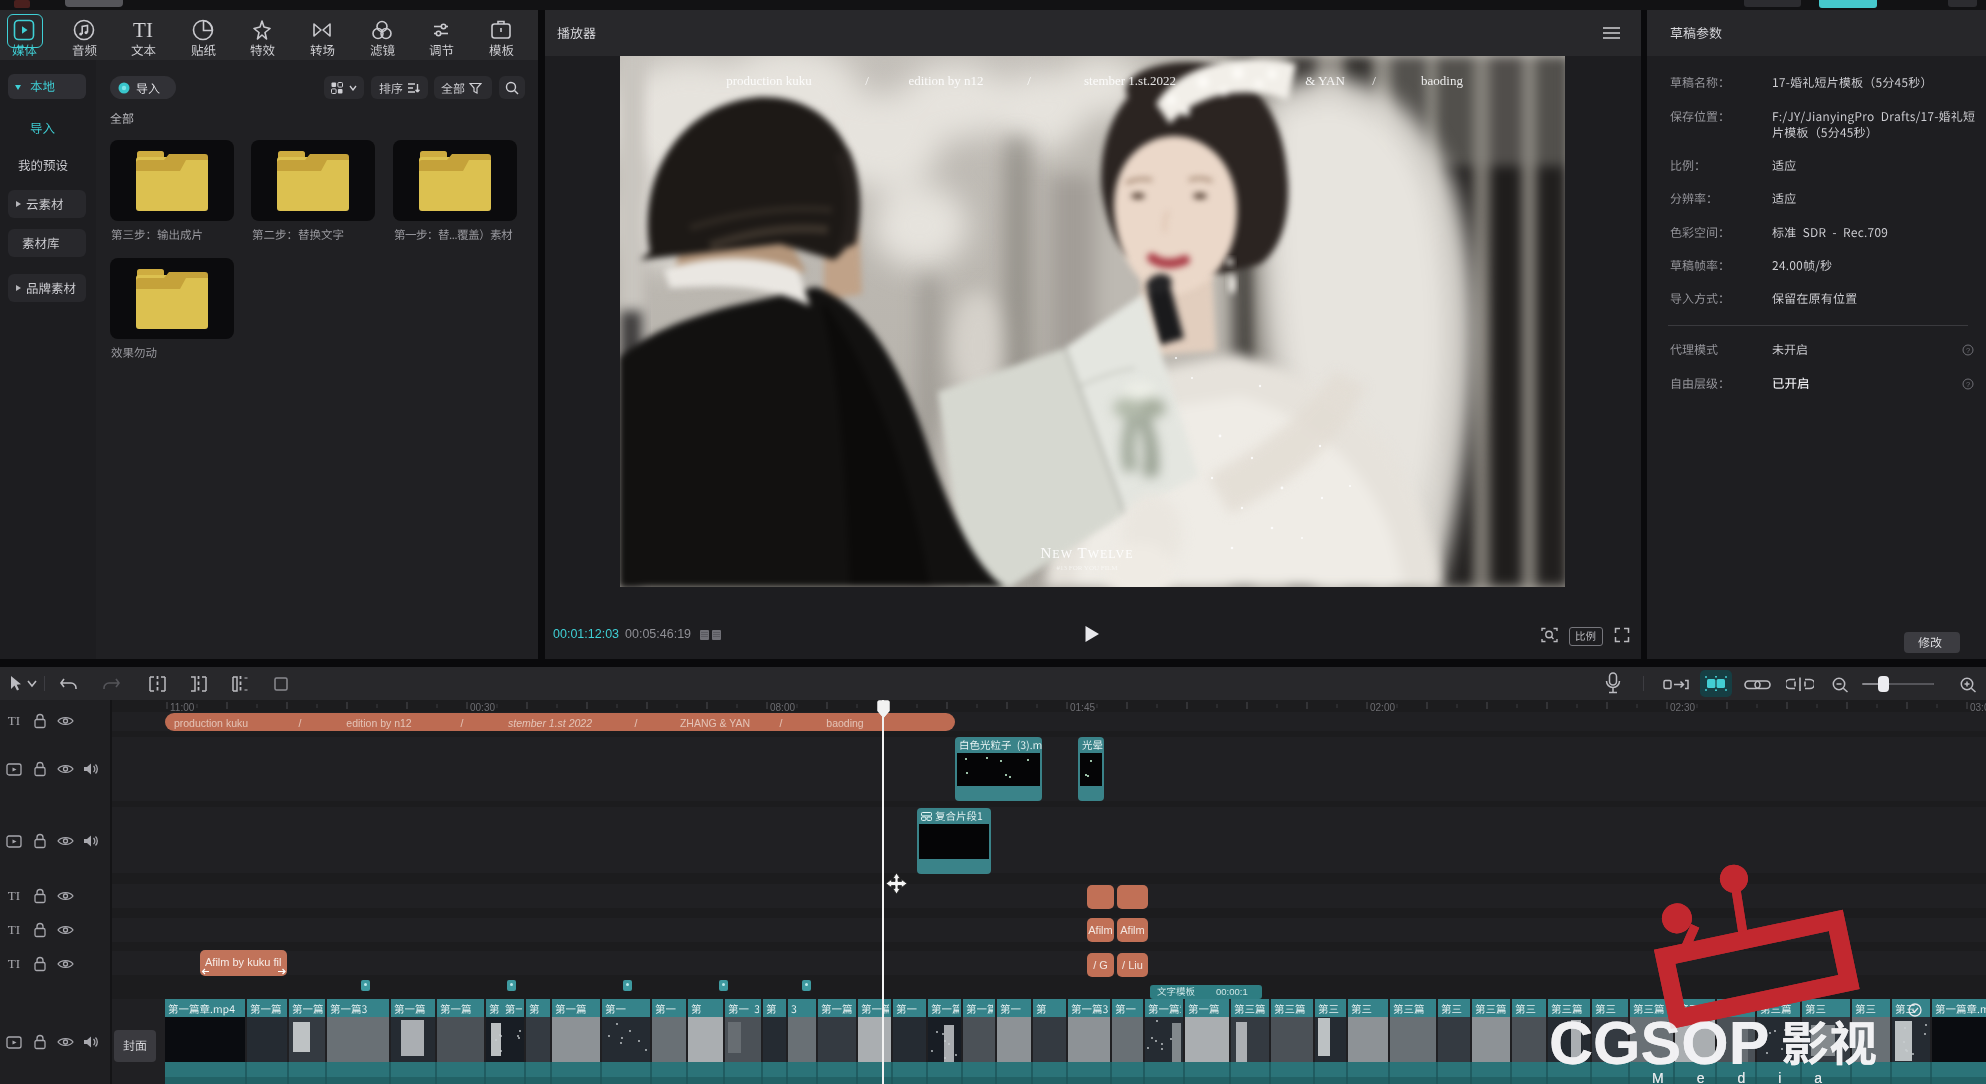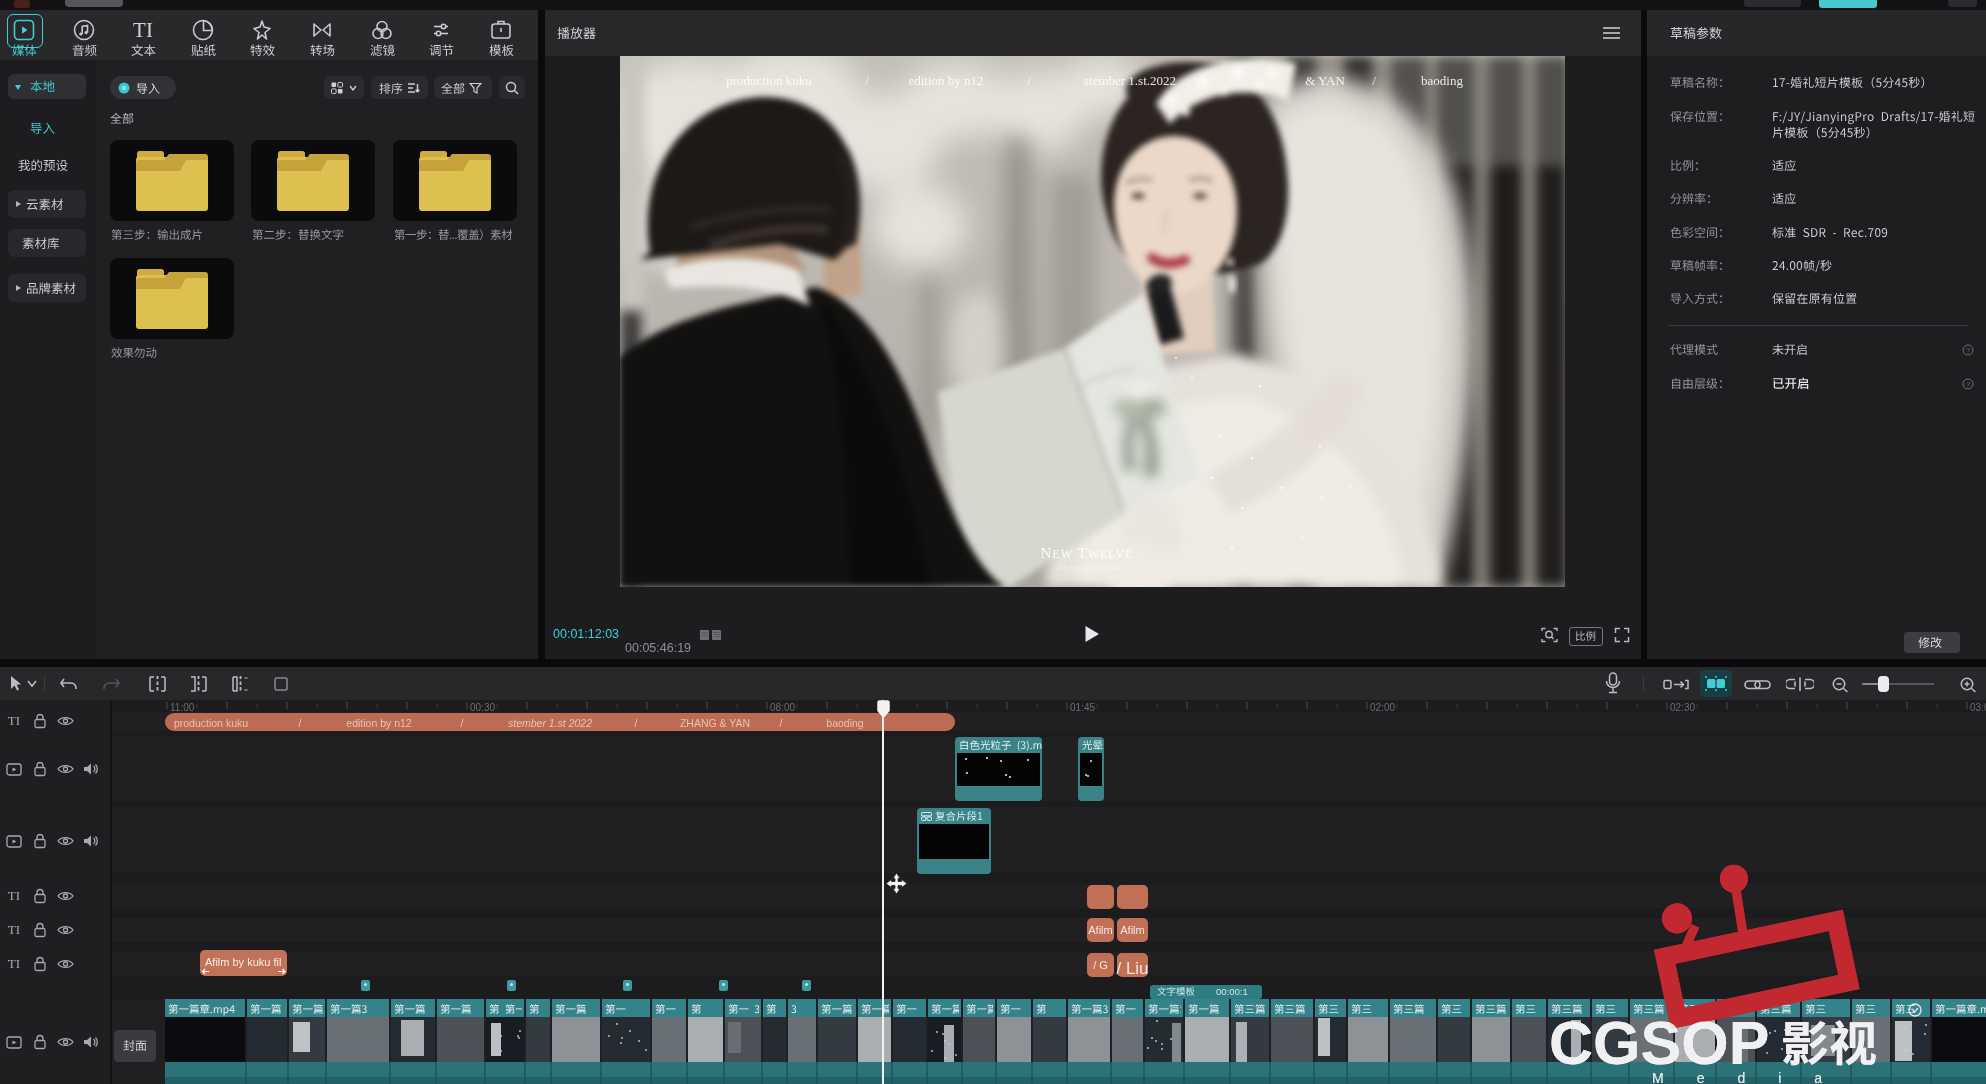--- a/index.html
+++ b/index.html
@@ -462,21 +462,21 @@
 <div style="position:absolute;left:867px;top:73px;transform:translateX(-50%);font-family:'Liberation Serif',serif;font-size:13px;color:rgba(255,255,255,0.88);white-space:nowrap;">/</div>
 <div style="position:absolute;left:946px;top:73px;transform:translateX(-50%);font-family:'Liberation Serif',serif;font-size:13px;color:rgba(255,255,255,0.88);white-space:nowrap;">edition by n12</div>
 <div style="position:absolute;left:1029px;top:73px;transform:translateX(-50%);font-family:'Liberation Serif',serif;font-size:13px;color:rgba(255,255,255,0.88);white-space:nowrap;">/</div>
 <div style="position:absolute;left:1130px;top:73px;transform:translateX(-50%);font-family:'Liberation Serif',serif;font-size:13px;color:rgba(255,255,255,0.88);white-space:nowrap;">stember 1.st.2022</div>
 <div style="position:absolute;left:1325px;top:73px;transform:translateX(-50%);font-family:'Liberation Serif',serif;font-size:13px;color:rgba(255,255,255,0.88);white-space:nowrap;">&amp; YAN</div>
 <div style="position:absolute;left:1374px;top:73px;transform:translateX(-50%);font-family:'Liberation Serif',serif;font-size:13px;color:rgba(255,255,255,0.88);white-space:nowrap;">/</div>
 <div style="position:absolute;left:1442px;top:73px;transform:translateX(-50%);font-family:'Liberation Serif',serif;font-size:13px;color:rgba(255,255,255,0.88);white-space:nowrap;">baoding</div>
 <div style="position:absolute;left:1087px;top:545px;transform:translateX(-50%);font-family:Liberation Serif, serif;font-size:15px;letter-spacing:1px;color:rgba(255,255,255,0.92);white-space:nowrap;">N<span style="font-size:12px">EW</span> T<span style="font-size:12px">WELVE</span></div>
 <div style="position:absolute;left:1087px;top:564px;transform:translateX(-50%);font-family:'Liberation Serif',serif;font-size:7px;color:rgba(255,255,255,0.55);white-space:nowrap;">#13 FOR YOU FILM</div>
 <div style="position:absolute;left:553px;top:627px;font-size:12.5px;color:#3fd0d6;">00:01:12:03</div>
-<div style="position:absolute;left:625px;top:641px;font-size:12.5px;color:#8f8f95;">00:05:46:19</div>
+<div style="position:absolute;left:625px;top:627px;font-size:12.5px;color:#8f8f95;">00:05:46:19</div>
 <svg style="position:absolute;left:700px;top:629px;" width="22" height="12" viewBox="0 0 22 12">
     <g fill="#6f6f75">
       <rect x="0" y="1" width="9" height="10" rx="1"></rect>
       <rect x="12" y="1" width="9" height="10" rx="1"></rect>
       <path d="M1 3.5 h7 M1 5.5 h7 M1 7.5 h7 M13 3.5 h7 M13 5.5 h7 M13 7.5 h7" stroke="#55555b" stroke-width="0.8"></path>
     </g>
   </svg>
 <svg style="position:absolute;left:1084px;top:625px;" width="16" height="18" viewBox="0 0 16 18">
     <path d="M1.5 1 L15 9 L1.5 17 Z" fill="#e8e8ec"></path>
   </svg>
@@ -1092,21 +1092,21 @@
   </svg>
 <div style="position:absolute;left:1087px;top:885px;width:27px;height:24px;background:#c17056;border-radius:5px;"></div>
 <div style="position:absolute;left:1117px;top:885px;width:31px;height:24px;background:#c17056;border-radius:5px;"></div>
 <div style="position:absolute;left:1087px;top:918px;width:27px;height:24px;background:#c17056;border-radius:5px;"></div>
 <div style="position:absolute;left:1100.5px;top:924px;transform:translateX(-50%);font-size:11px;color:#f3e6e0;white-space:nowrap;">Afilm</div>
 <div style="position:absolute;left:1117px;top:918px;width:31px;height:24px;background:#c17056;border-radius:5px;"></div>
 <div style="position:absolute;left:1132.5px;top:924px;transform:translateX(-50%);font-size:11px;color:#f3e6e0;white-space:nowrap;">Afilm</div>
 <div style="position:absolute;left:1087px;top:953px;width:27px;height:24px;background:#c17056;border-radius:5px;"></div>
 <div style="position:absolute;left:1100.5px;top:959px;transform:translateX(-50%);font-size:11px;color:#f3e6e0;white-space:nowrap;">/  G</div>
 <div style="position:absolute;left:1117px;top:953px;width:31px;height:24px;background:#c17056;border-radius:5px;"></div>
-<div style="position:absolute;left:1132.5px;top:959px;transform:translateX(-50%);font-size:17px;color:#f3e6e0;white-space:nowrap;">/  Liu</div>
+<div style="position:absolute;left:1132.5px;top:959px;transform:translateX(-50%);font-size:11px;color:#f3e6e0;white-space:nowrap;">/  Liu</div>
 <div style="position:absolute;left:200px;top:950px;width:87px;height:26px;background:#c1735a;border-radius:5px;"></div>
 <div style="position:absolute;left:205px;top:956px;font-size:11px;color:#f7ece7;white-space:nowrap;">Afilm by kuku fil</div>
 <svg style="position:absolute;left:201px;top:968px;" width="9" height="7" viewBox="0 0 9 7">
     <path d="M8 3.5 H2 M4 1 L1.5 3.5 L4 6" stroke="#fff" fill="none" stroke-width="1.2"></path>
   </svg>
 <svg style="position:absolute;left:277px;top:968px;" width="9" height="7" viewBox="0 0 9 7">
     <path d="M1 3.5 H7 M5.5 1 L8 3.5 L5.5 6" stroke="#fff" fill="none" stroke-width="1.2"></path>
   </svg>
 <div style="position:absolute;left:361px;top:980px;width:9px;height:11px;background:#3e9aa0;border-radius:2px;"></div>
 <div style="position:absolute;left:364px;top:983px;width:3px;height:3px;background:#bfe8ea;border-radius:50%;"></div>

